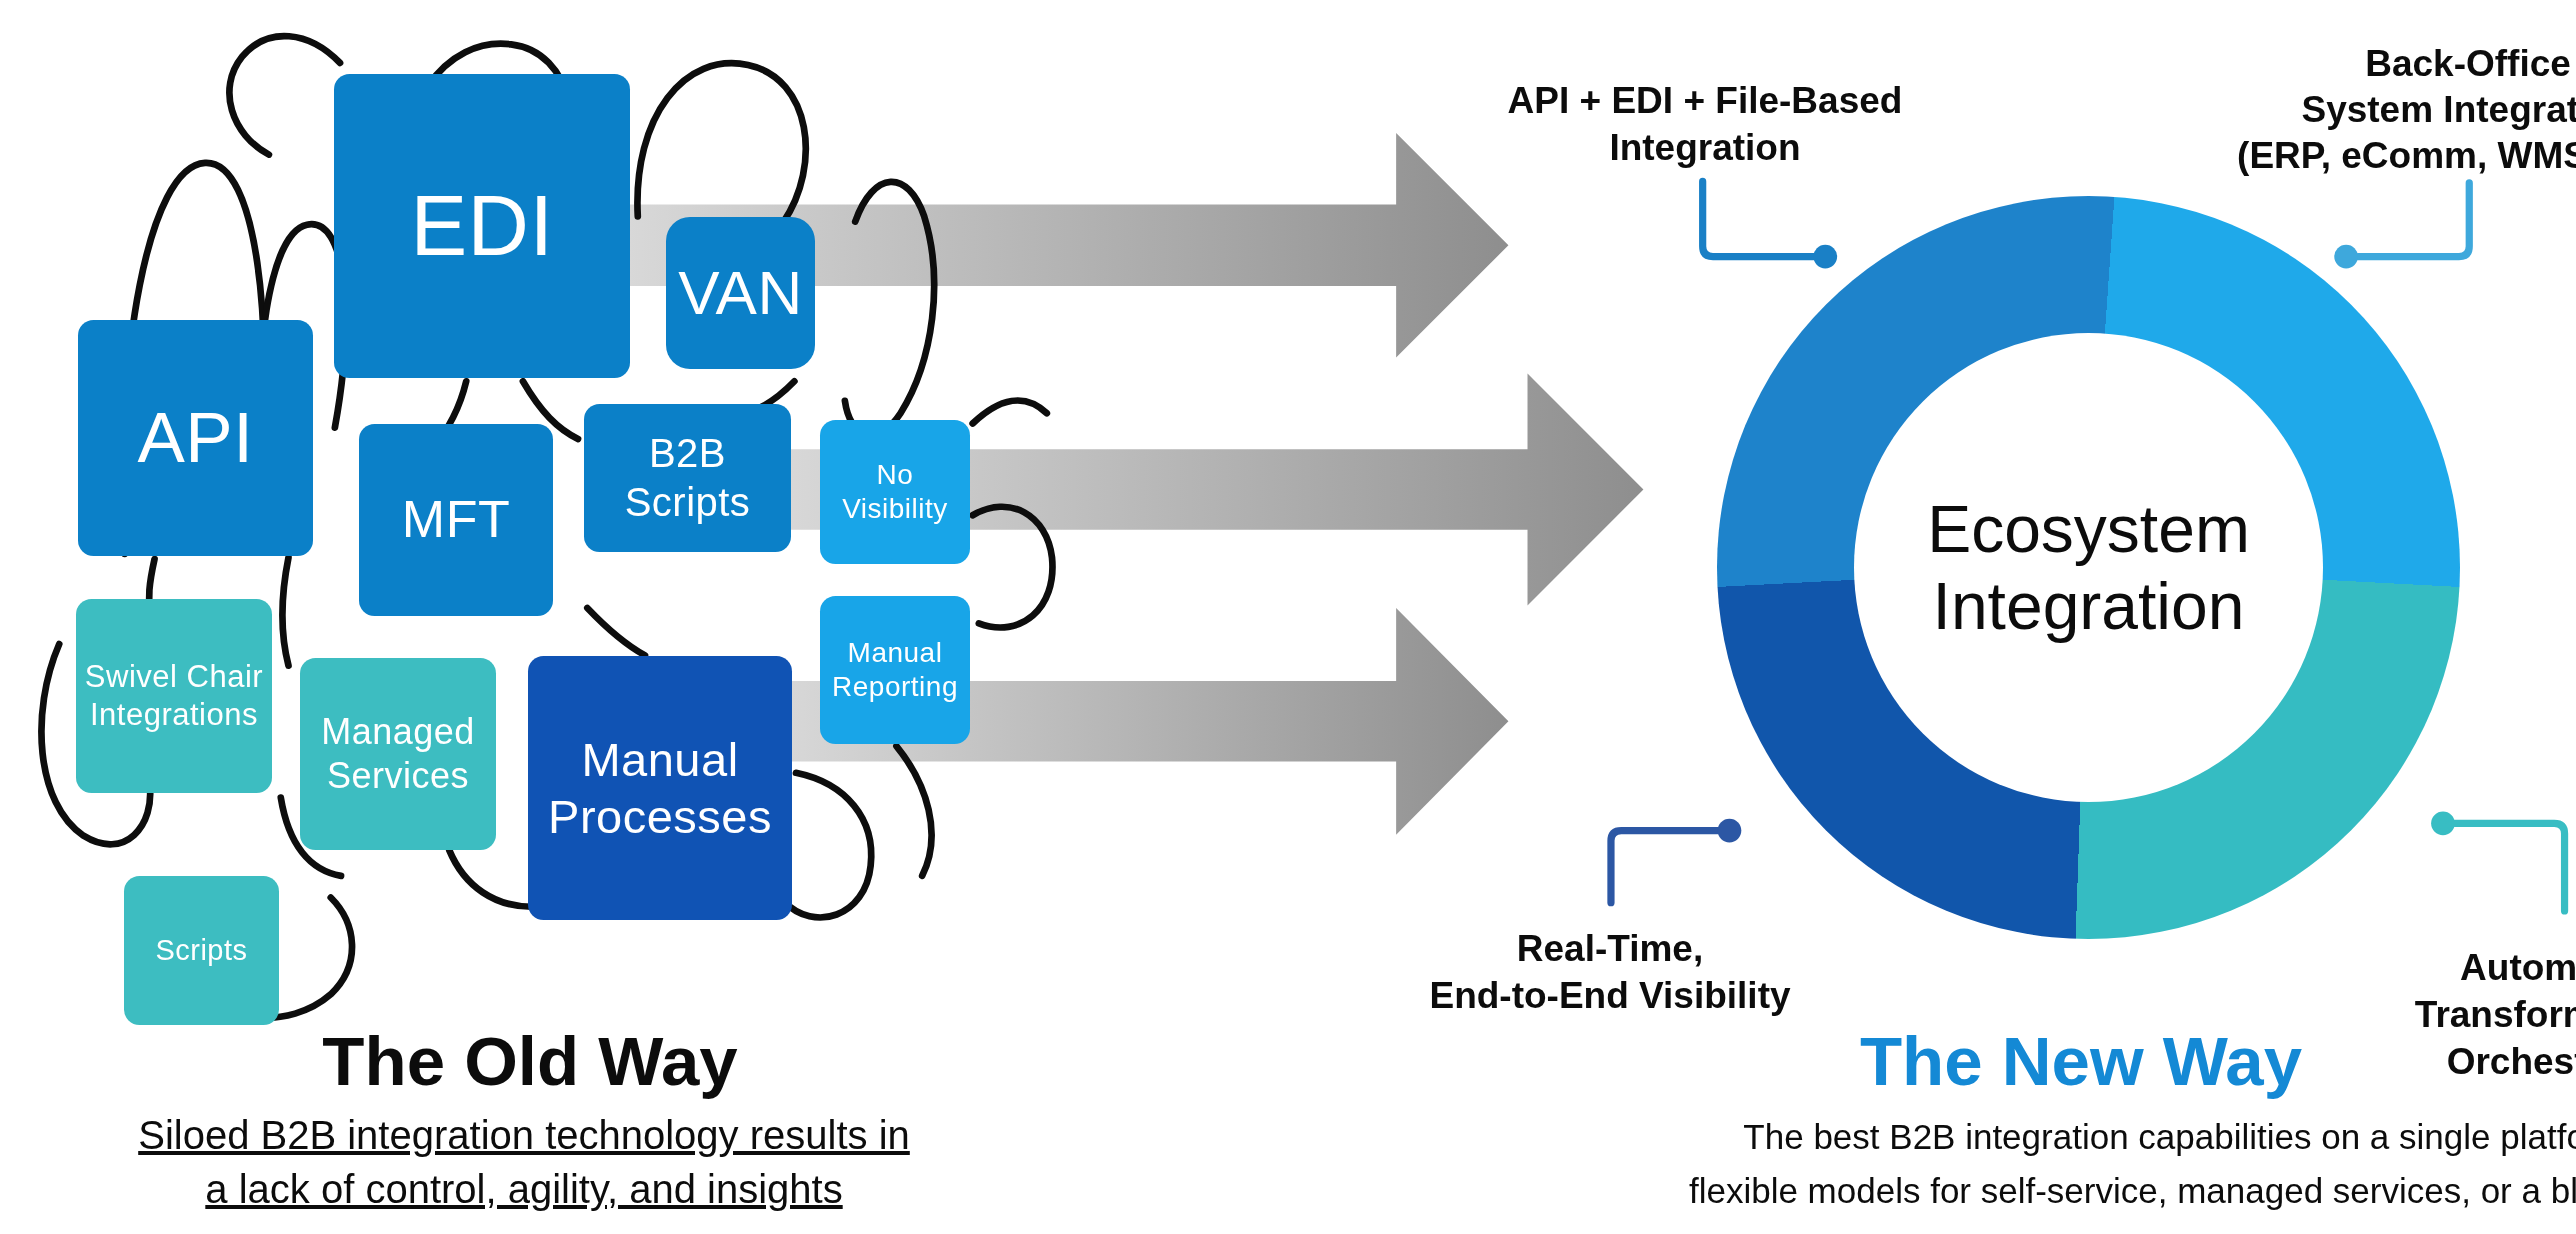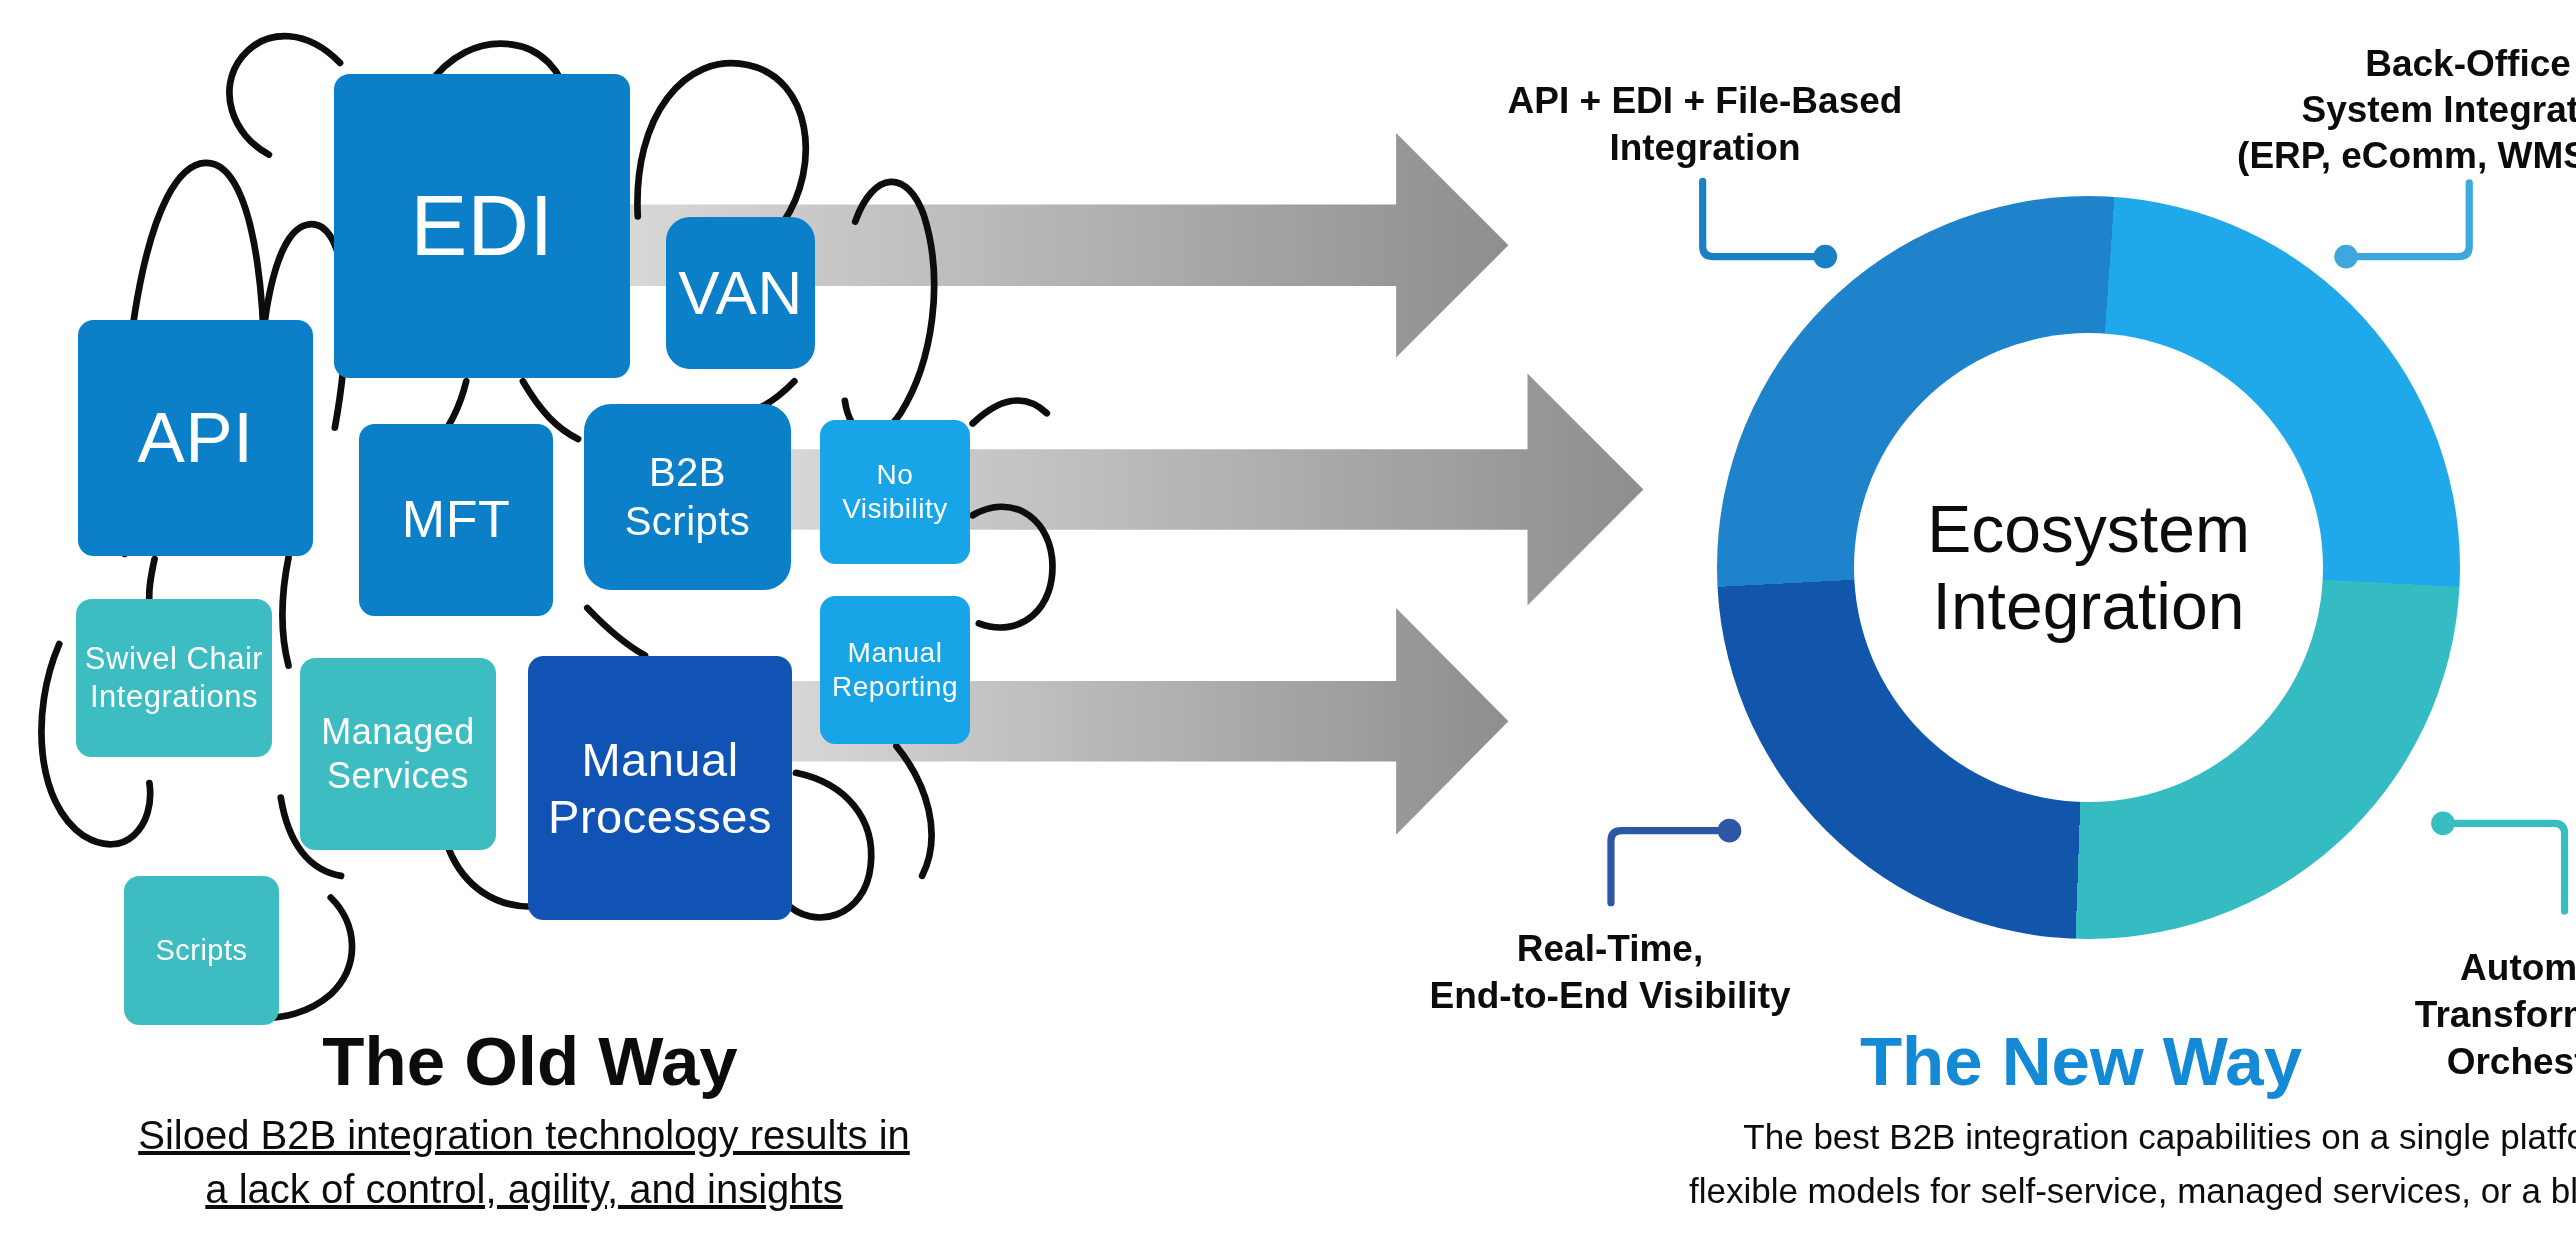--- a/index.html
+++ b/index.html
@@ -121,33 +121,33 @@
   </div>
   <div class="box c-med" style="left:666px;top:217px;width:149px;height:152px;font-size:62px;border-radius:24px;">
     <span>VAN</span>
   </div>
   <div class="box c-med" style="left:78px;top:320px;width:235px;height:236px;font-size:71px;">
     <span>API</span>
   </div>
   <div class="box c-med" style="left:359px;top:424px;width:194px;height:192px;font-size:52px;">
     <span>MFT</span>
   </div>
-  <div class="box c-med" style="left:584px;top:404px;width:207px;height:186px;font-size:40px;border-radius:27px;">
+  <div class="box c-med" style="left:584px;top:404px;width:207px;height:148px;font-size:40px;">
     <span>B2B</span>
     <span>Scripts</span>
   </div>
   <div class="box c-light" style="left:820px;top:420px;width:150px;height:144px;font-size:28px;">
     <span>No</span>
     <span>Visibility</span>
   </div>
   <div class="box c-light" style="left:820px;top:596px;width:150px;height:148px;font-size:28px;">
     <span>Manual</span>
     <span>Reporting</span>
   </div>
-  <div class="box c-teal" style="left:76px;top:599px;width:196px;height:158px;font-size:31px;">
+  <div class="box c-teal" style="left:76px;top:599px;width:196px;height:194px;font-size:31px;">
     <span>Swivel Chair</span>
     <span>Integrations</span>
   </div>
   <div class="box c-teal" style="left:300px;top:658px;width:196px;height:192px;font-size:36px;">
     <span>Managed</span>
     <span>Services</span>
   </div>
   <div class="box c-dark" style="left:528px;top:656px;width:264px;height:264px;font-size:47px;">
     <span>Manual</span>
     <span>Processes</span>

